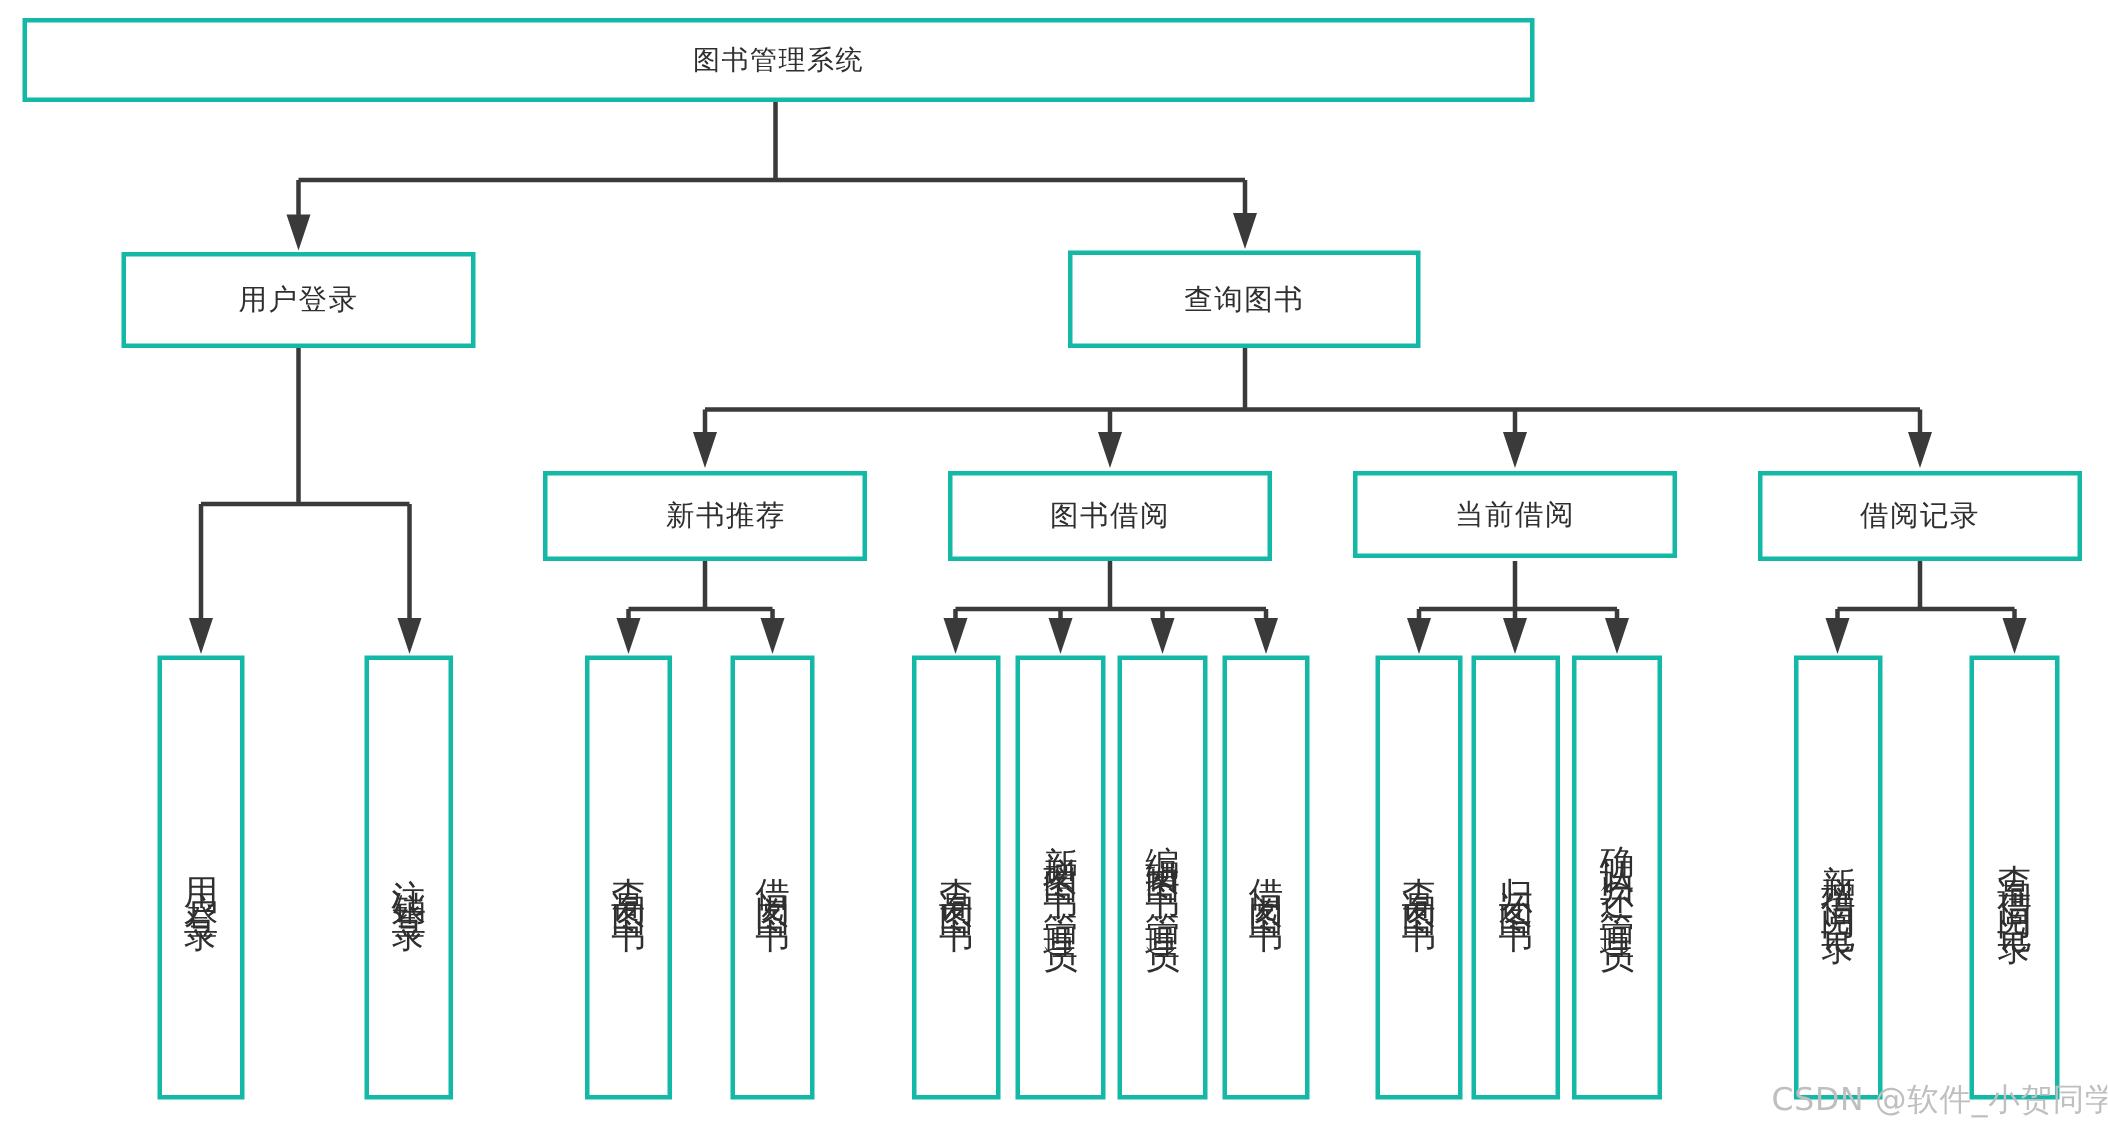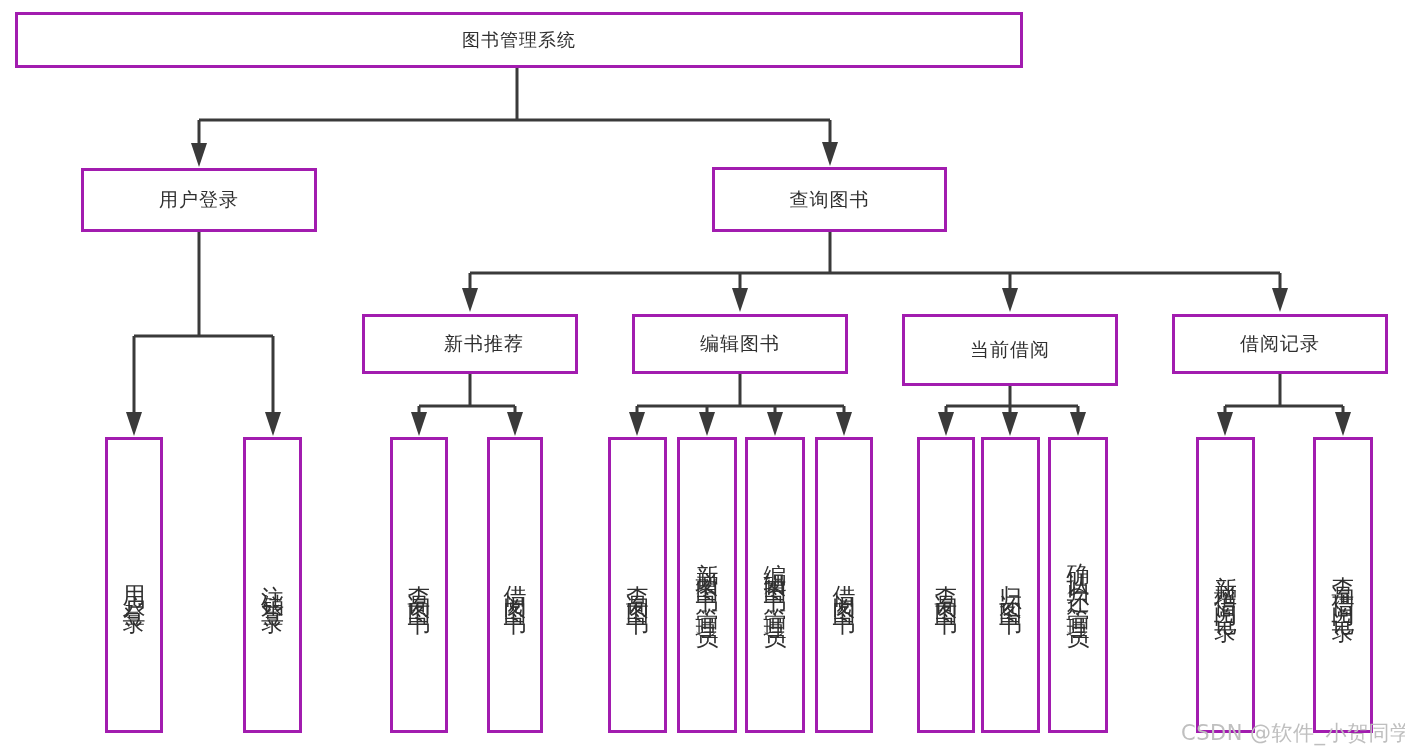--- a/index.html
+++ b/index.html
@@ -18,21 +18,21 @@
   .connectors {
     position: absolute;
     left: 0; top: 0;
     width: 1405px;
     height: 747px;
     z-index: 1;
   }
   .node {
     position: absolute;
     box-sizing: border-box;
-    border: 3px solid #a21caf;
+    border: 3px solid #14b8a6;
     background: #ffffff;
     color: #2f2f2f;
     display: flex;
     align-items: center;
     justify-content: center;
     z-index: 2;
     font-family: Liberation Serif, serif;
   }
   .h-node {
     font-size: 19px;
@@ -104,22 +104,22 @@
       <polygon points="1335,412 1351,412 1343,436"></polygon>
     </g>
   </svg>
 
   <div class="node h-node root-node" style="left:15px; top:12px; width:1008px; height:56px;">图书管理系统</div>
 
   <div class="node h-node" style="left:81px; top:168px; width:236px; height:64px;">用户登录</div>
   <div class="node h-node" style="left:712px; top:167px; width:235px; height:65px;">查询图书</div>
 
   <div class="node h-node" style="left:362px; top:314px; width:216px; height:60px;padding-left:28px;">新书推荐</div>
-  <div class="node h-node" style="left:632px; top:314px; width:216px; height:60px;">编辑图书</div>
-  <div class="node h-node" style="left:902px; top:314px; width:216px; height:72px;">当前借阅</div>
+  <div class="node h-node" style="left:632px; top:314px; width:216px; height:60px;">图书借阅</div>
+  <div class="node h-node" style="left:902px; top:314px; width:216px; height:58px;">当前借阅</div>
   <div class="node h-node" style="left:1172px; top:314px; width:216px; height:60px;">借阅记录</div>
 
   <div class="node v-node" style="left:105px; top:437px; width:58px; height:296px;">用户登录</div>
   <div class="node v-node" style="left:243px; top:437px; width:59px; height:296px;">注销登录</div>
 
   <div class="node v-node" style="left:390px; top:437px; width:58px; height:296px;">查询图书</div>
   <div class="node v-node" style="left:487px; top:437px; width:56px; height:296px;">借阅图书</div>
 
   <div class="node v-node" style="left:608px; top:437px; width:59px; height:296px;">查询图书</div>
   <div class="node v-node" style="left:677px; top:437px; width:60px; height:296px;">新增图书（管理员）</div>

